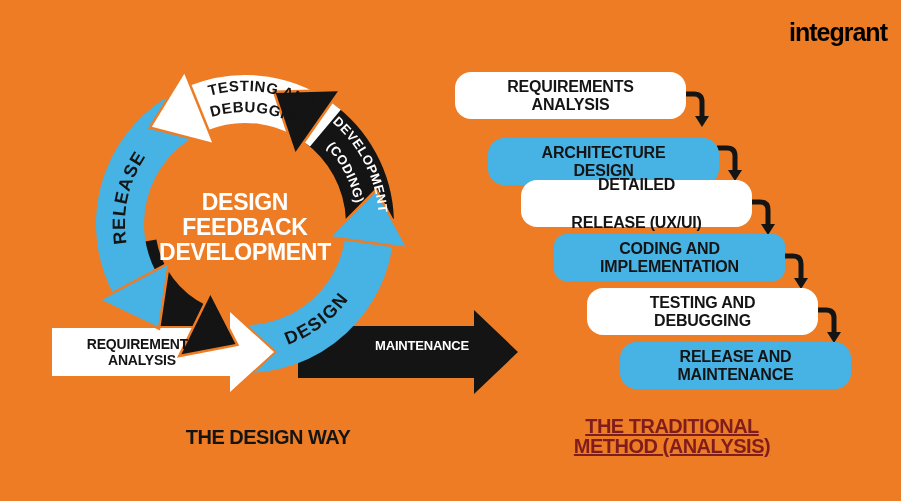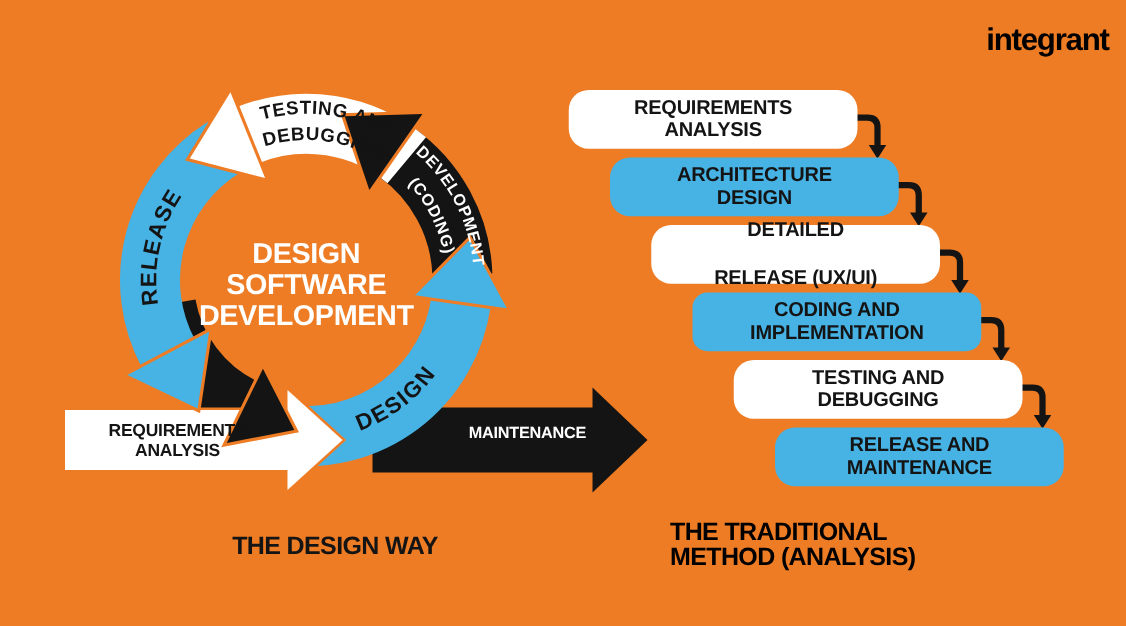--- a/index.html
+++ b/index.html
@@ -33,35 +33,35 @@
     left:332px;top:338px;width:180px;text-align:center;
     color:#FFFFFF;font-size:13px;line-height:15px;letter-spacing:-0.2px;
   }
 
   
   .agile-caption{
     left:158px;top:426px;width:220px;text-align:center;
     color:#141414;font-size:20px;letter-spacing:-0.5px;
   }
   .waterfall-caption{
-    left:536px;top:416px;width:272px;
-    color:#000000;font-size:20px;line-height:20px;letter-spacing:-0.5px;
+    left:536px;top:416px;width:272px;text-align:center;
+    color:#7f1d1d;font-size:20px;line-height:20px;letter-spacing:-0.5px;text-decoration:underline;
   }
 
   
   .step{
     position:absolute;width:231px;height:47px;border-radius:16px;z-index:2;
     display:flex;flex-direction:column;align-items:center;justify-content:center;
     font-weight:bold;font-size:16px;line-height:18px;text-align:center;
     color:#141414;letter-spacing:-0.2px;
   }
   .step.white{background:#FFFFFF;}
   .step.blue{background:#47B2E4;}
   .s0{left:455px;top:72px;}
-  .s1{left:488px;top:126px;}
+  .s1{left:488px;top:138px;}
   .s2{left:521px;top:180px;gap:20px;}
   .s3{left:554px;top:234px;border-radius:12px;}
   .s4{left:587px;top:288px;}
   .s5{left:620px;top:342px;}
 
   
   .arc{fill:none;}
   .arc.black{stroke:#141414;}
   .arc.white{stroke:#FFFFFF;}
   .arc.blue{stroke:#47B2E4;}
@@ -134,21 +134,21 @@
       <polygon class="elbow-head" points="794,278 808,278 801,289"></polygon>
       <path class="elbow" d="M816,310 L826,310 Q834,310 834,318 L834,334"></path>
       <polygon class="elbow-head" points="827,332 841,332 834,343"></polygon>
     </g>
   </svg>
 
   <div class="label logo">integrant</div>
 
   <div class="label agile-title">
     <span class="lbl-line">DESIGN</span>
-    <span class="lbl-line">SOFTWARE</span>
+    <span class="lbl-line">FEEDBACK</span>
     <span class="lbl-line">DEVELOPMENT</span>
   </div>
 
   <div class="label req-label">
     <span class="lbl-line">REQUIREMENTS</span>
     <span class="lbl-line">ANALYSIS</span>
   </div>
   <div class="label maint-label">
     <span class="lbl-line">MAINTENANCE</span>
   </div>

